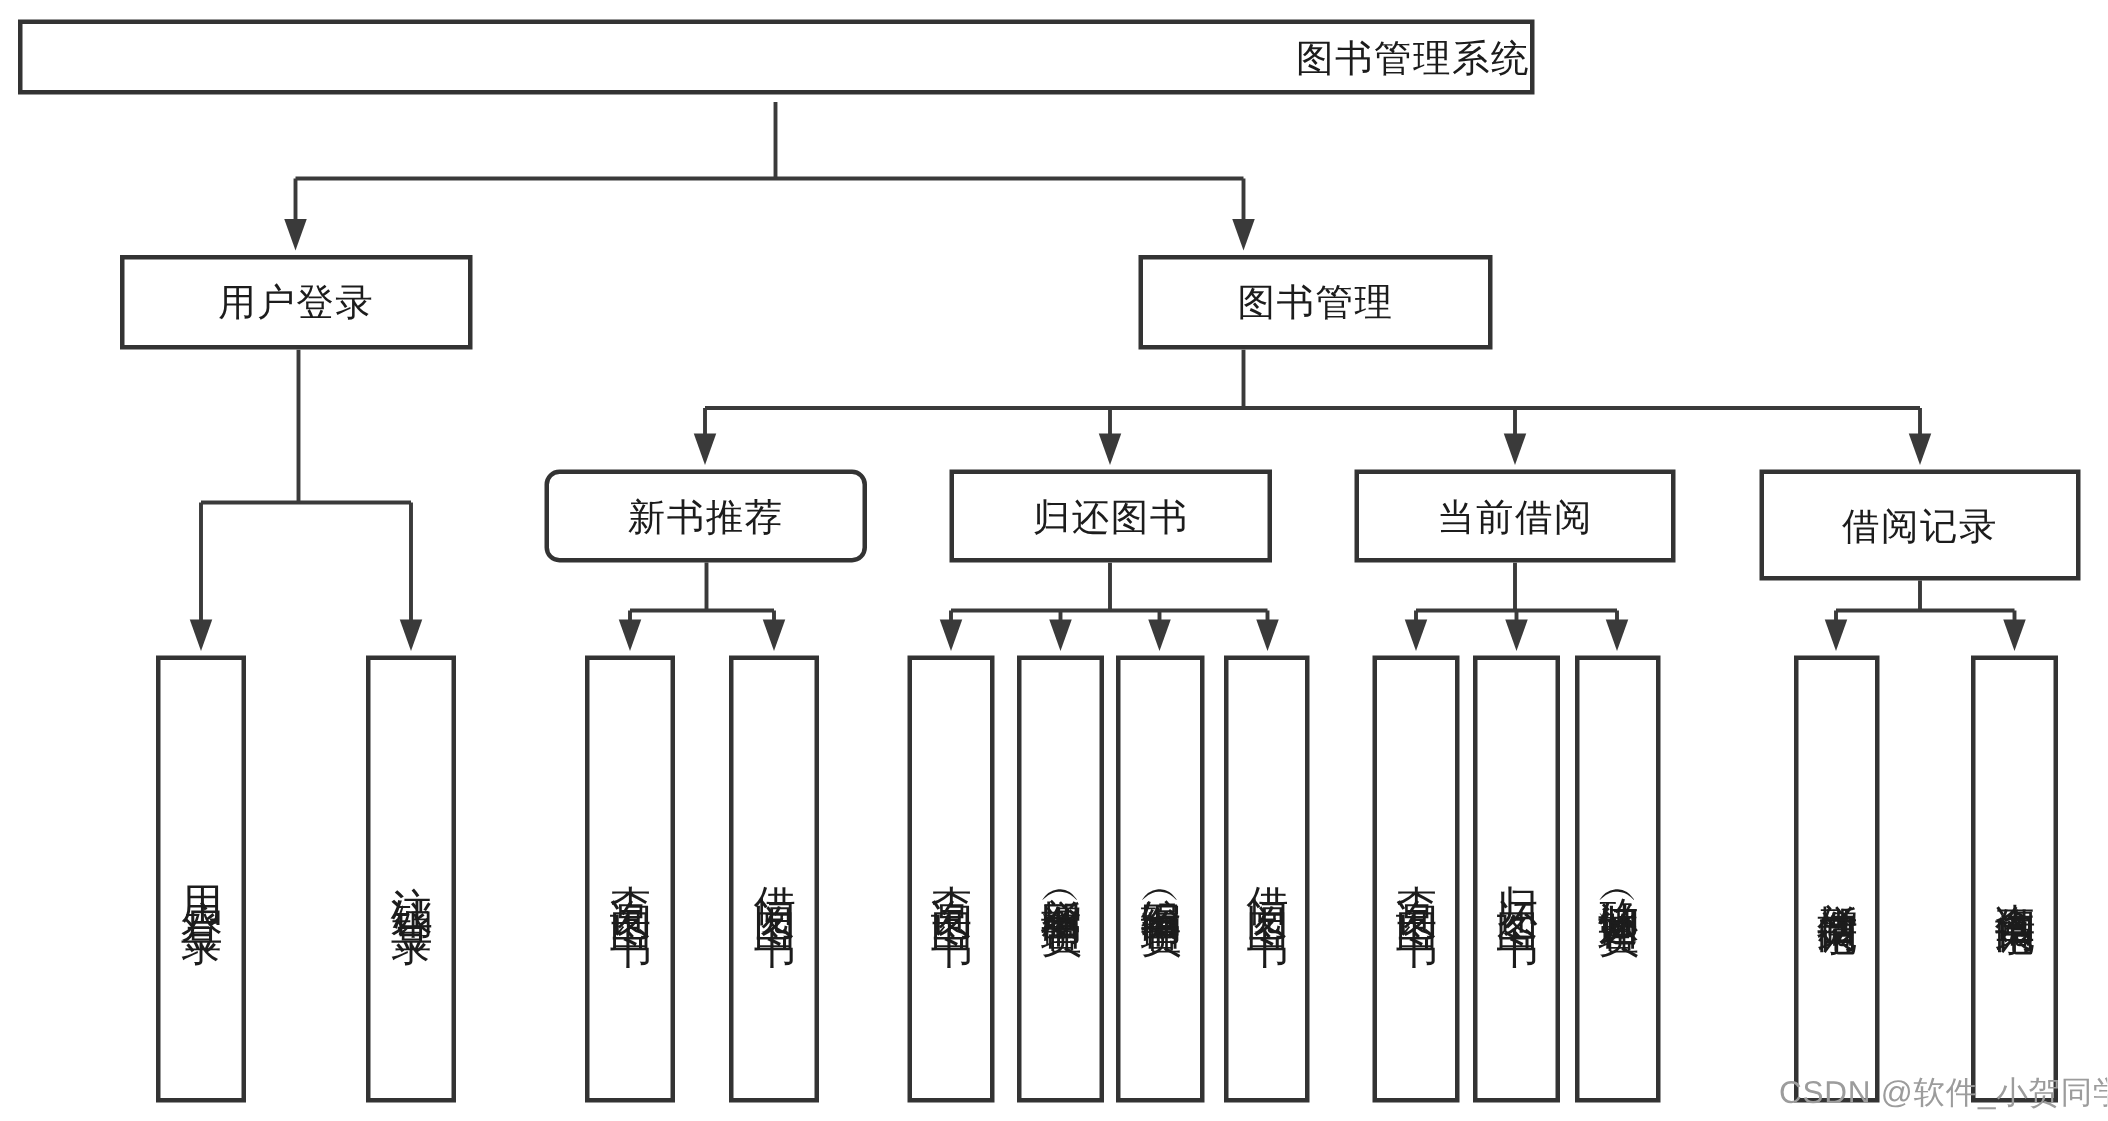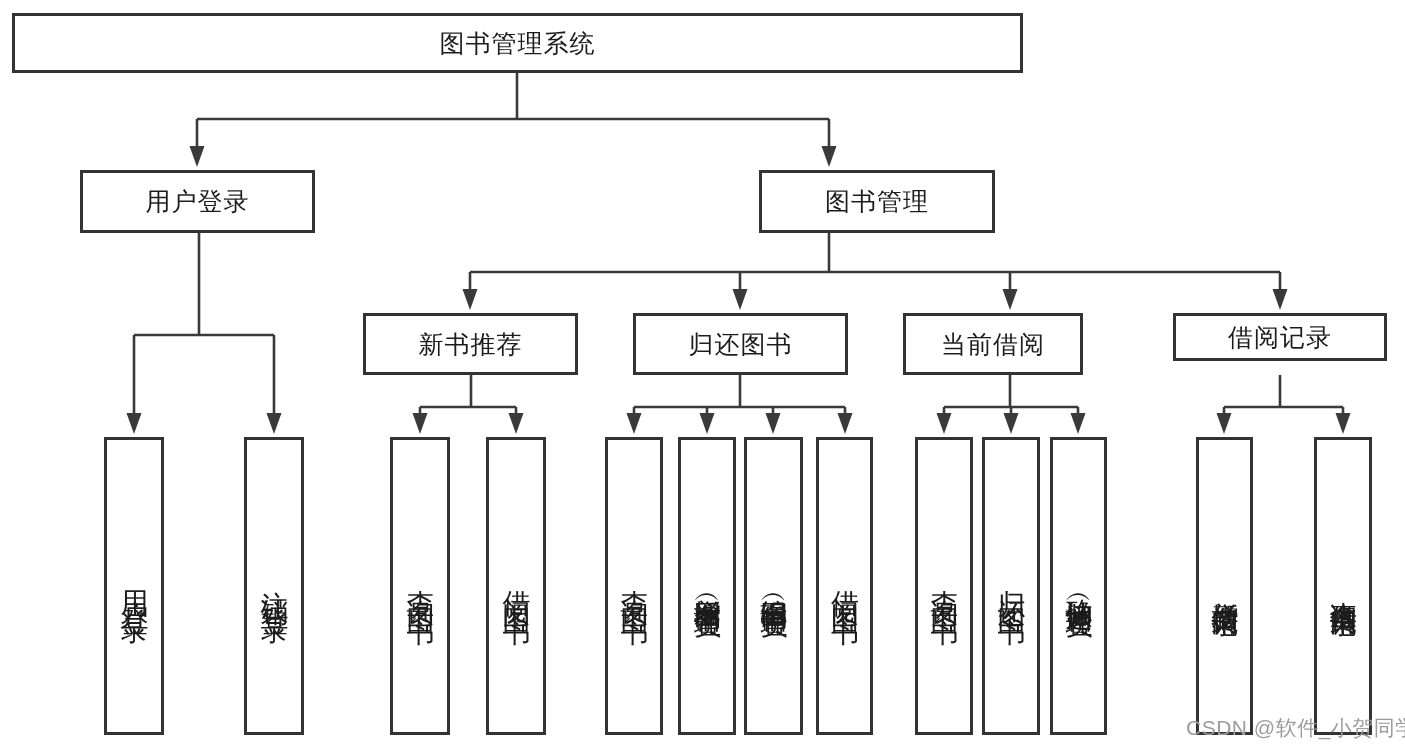--- a/index.html
+++ b/index.html
@@ -110,41 +110,41 @@
       <polygon points="765.5,413 780.5,413 773,434"></polygon>
       <polygon points="837.5,413 852.5,413 845,434"></polygon>
       <polygon points="936.5,413 951.5,413 944,434"></polygon>
       <polygon points="1003.5,413 1018.5,413 1011,434"></polygon>
       <polygon points="1070.5,413 1085.5,413 1078,434"></polygon>
       <polygon points="1216.5,413 1231.5,413 1224,434"></polygon>
       <polygon points="1335.5,413 1350.5,413 1343,434"></polygon>
     </g>
   </svg>
 
-  <div class="node h" style="left:12px; top:13px; width:1011px; height:60px;">
+  <div class="node h" style="left:12px; top:13px; width:1011px; height:50px;justify-content:flex-end;">
     <span>图书管理系统</span>
   </div>
 
   <div class="node h" style="left:80px; top:170px; width:235px; height:63px;">
     <span>用户登录</span>
   </div>
   <div class="node h" style="left:711px; top:170px; width:236px; height:63px;margin-left:48px;">
     <span>图书管理</span>
   </div>
 
-  <div class="node h" style="left:363px; top:313px; width:215px; height:62px;">
+  <div class="node h" style="left:363px; top:313px; width:215px; height:62px;border-radius:10px;">
     <span>新书推荐</span>
   </div>
   <div class="node h" style="left:633px; top:313px; width:215px; height:62px;">
     <span>归还图书</span>
   </div>
-  <div class="node h" style="left:903px; top:313px; width:180px; height:62px;">
+  <div class="node h" style="left:903px; top:313px; width:214px; height:62px;">
     <span>当前借阅</span>
   </div>
-  <div class="node h" style="left:1173px; top:313px; width:214px; height:48px;align-items:center;">
+  <div class="node h" style="left:1173px; top:313px; width:214px; height:74px;align-items:center;">
     <span>借阅记录</span>
   </div>
 
   <div class="node v" style="left:104px; top:437px; width:60px; height:298px;">
     <span>用户登录</span>
   </div>
   <div class="node v" style="left:244px; top:437px; width:60px; height:298px;">
     <span>注销登录</span>
   </div>
 

